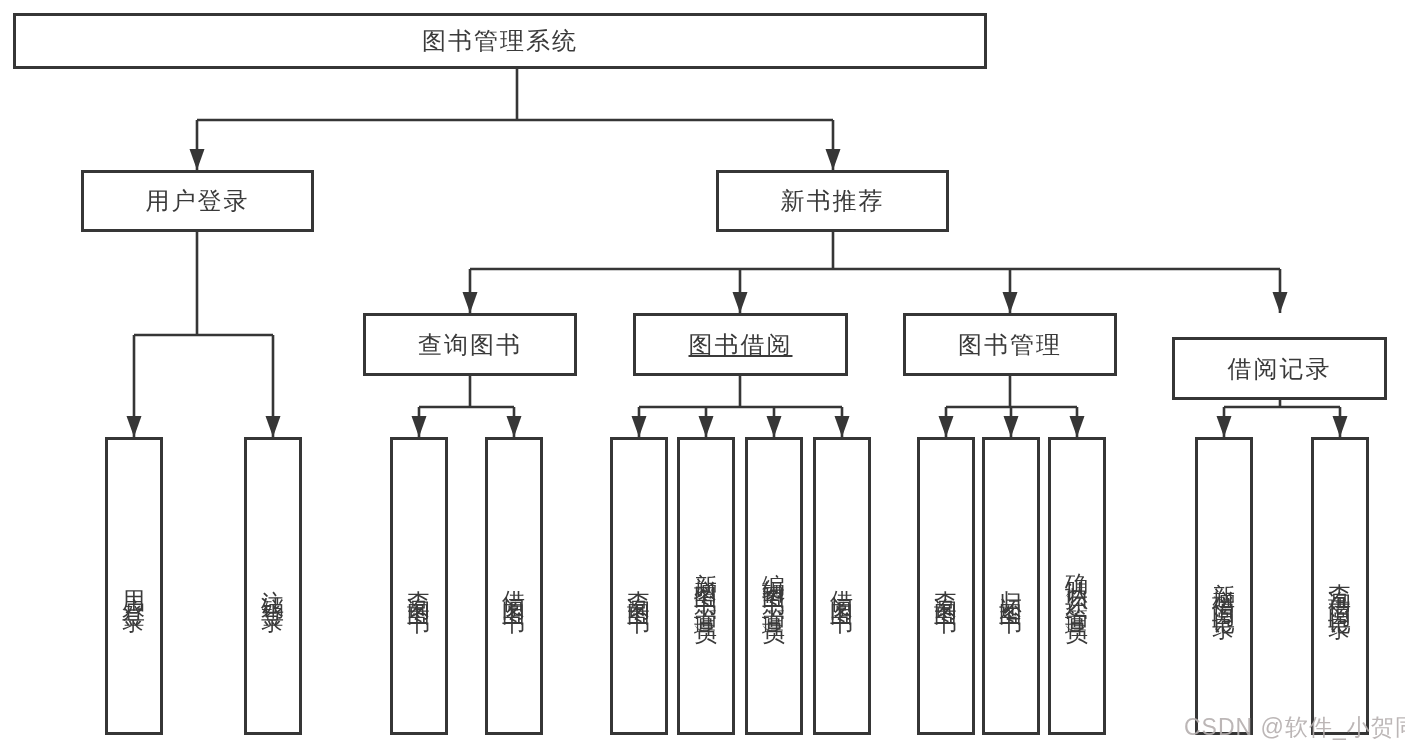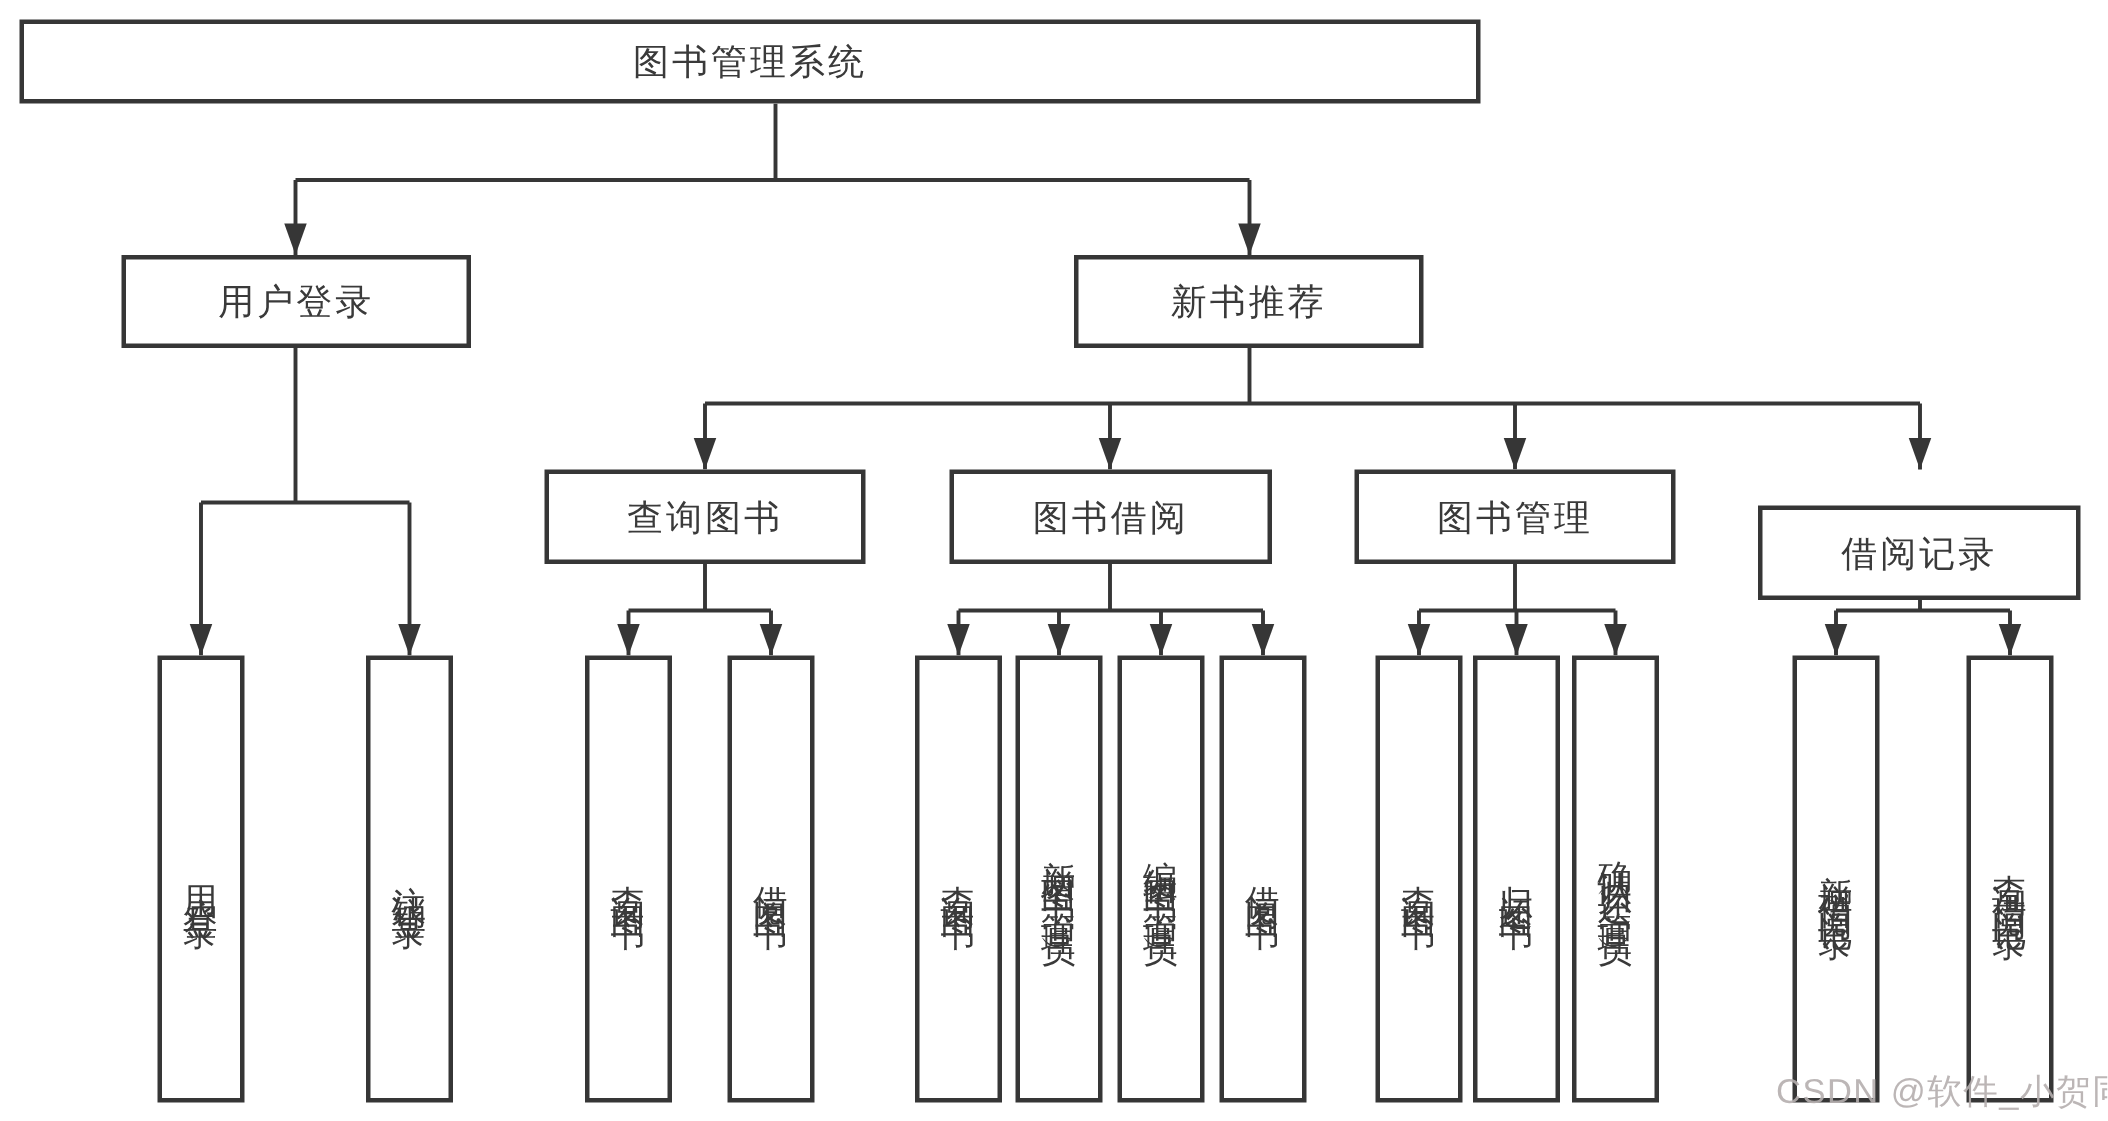--- a/index.html
+++ b/index.html
@@ -113,21 +113,21 @@
     <polygon class="arrow-head" points="1216.5,416 1231.5,416 1224,437"></polygon>
     <polygon class="arrow-head" points="1332.5,416 1347.5,416 1340,437"></polygon>
   </svg>
 
   <div class="hbox" style="left:13px; top:13px; width:974px; height:56px;">图书管理系统</div>
 
   <div class="hbox" style="left:81px; top:170px; width:233px; height:62px;">用户登录</div>
   <div class="hbox" style="left:716px; top:170px; width:233px; height:62px;">新书推荐</div>
 
   <div class="hbox" style="left:363px; top:313px; width:214px; height:63px;">查询图书</div>
-  <div class="hbox" style="left:633px; top:313px; width:215px; height:63px;">图书借阅</div>
+  <div class="hbox" style="left:633px; top:313px; width:215px; height:63px;text-decoration:underline;">图书借阅</div>
   <div class="hbox" style="left:903px; top:313px; width:214px; height:63px;">图书管理</div>
   <div class="hbox" style="left:1172px; top:313px; width:215px; height:63px;margin-top:24px;">借阅记录</div>
 
   <div class="vbox" style="left:105px;">用户登录</div>
   <div class="vbox" style="left:244px;">注销登录</div>
 
   <div class="vbox" style="left:390px;">查询图书</div>
   <div class="vbox" style="left:485px;">借阅图书</div>
 
   <div class="vbox" style="left:610px;">查询图书</div>

